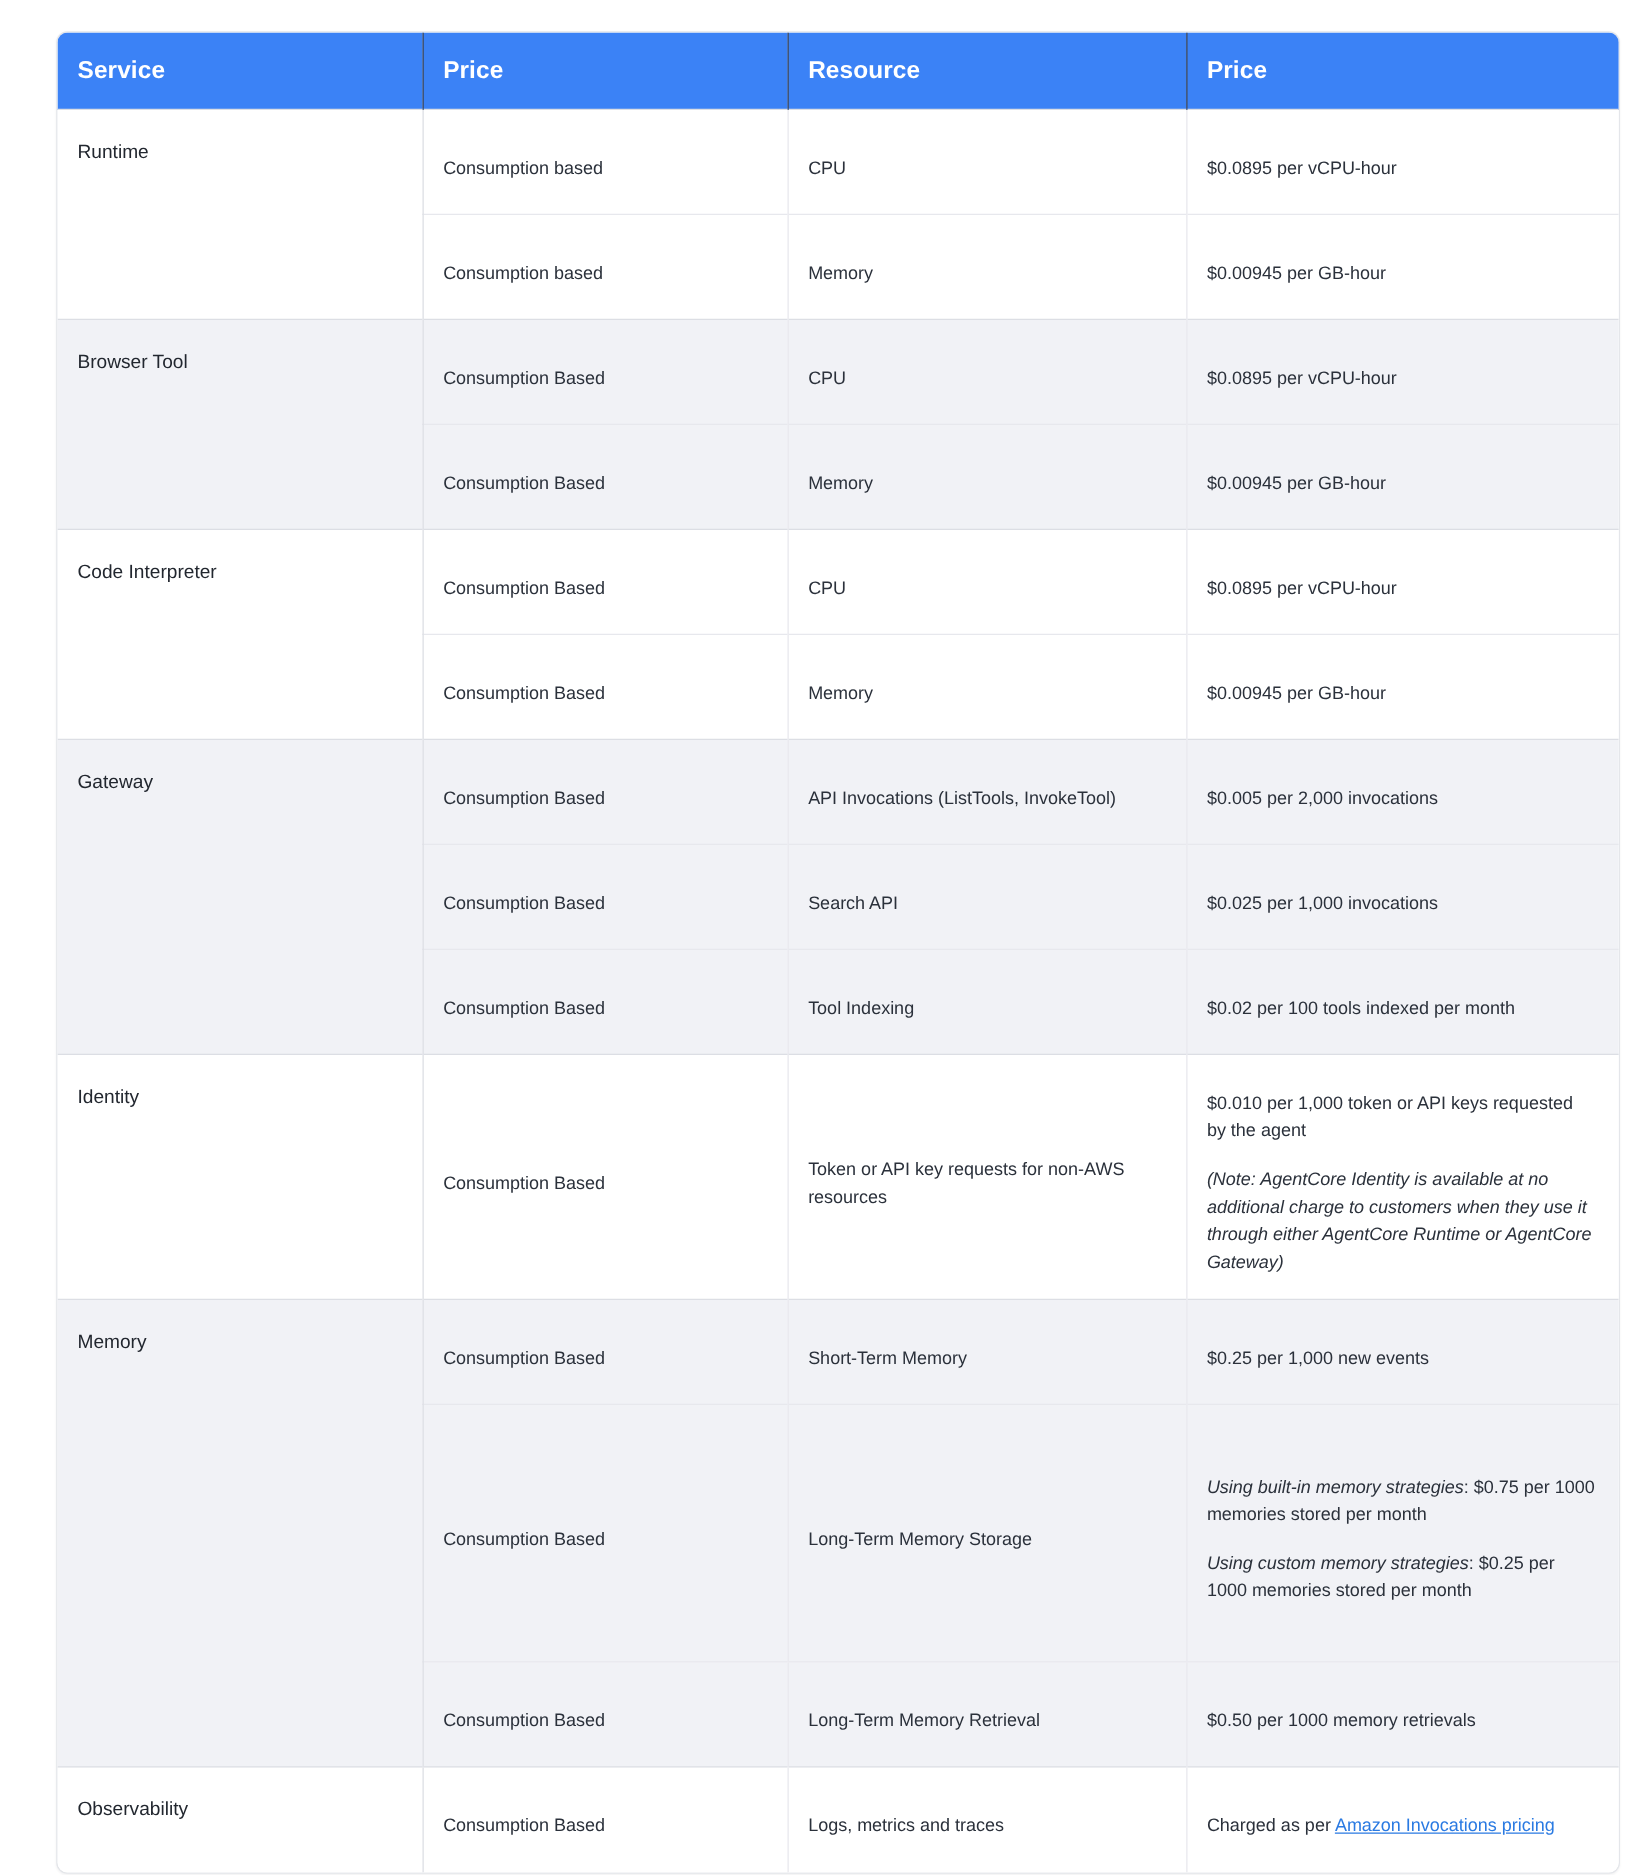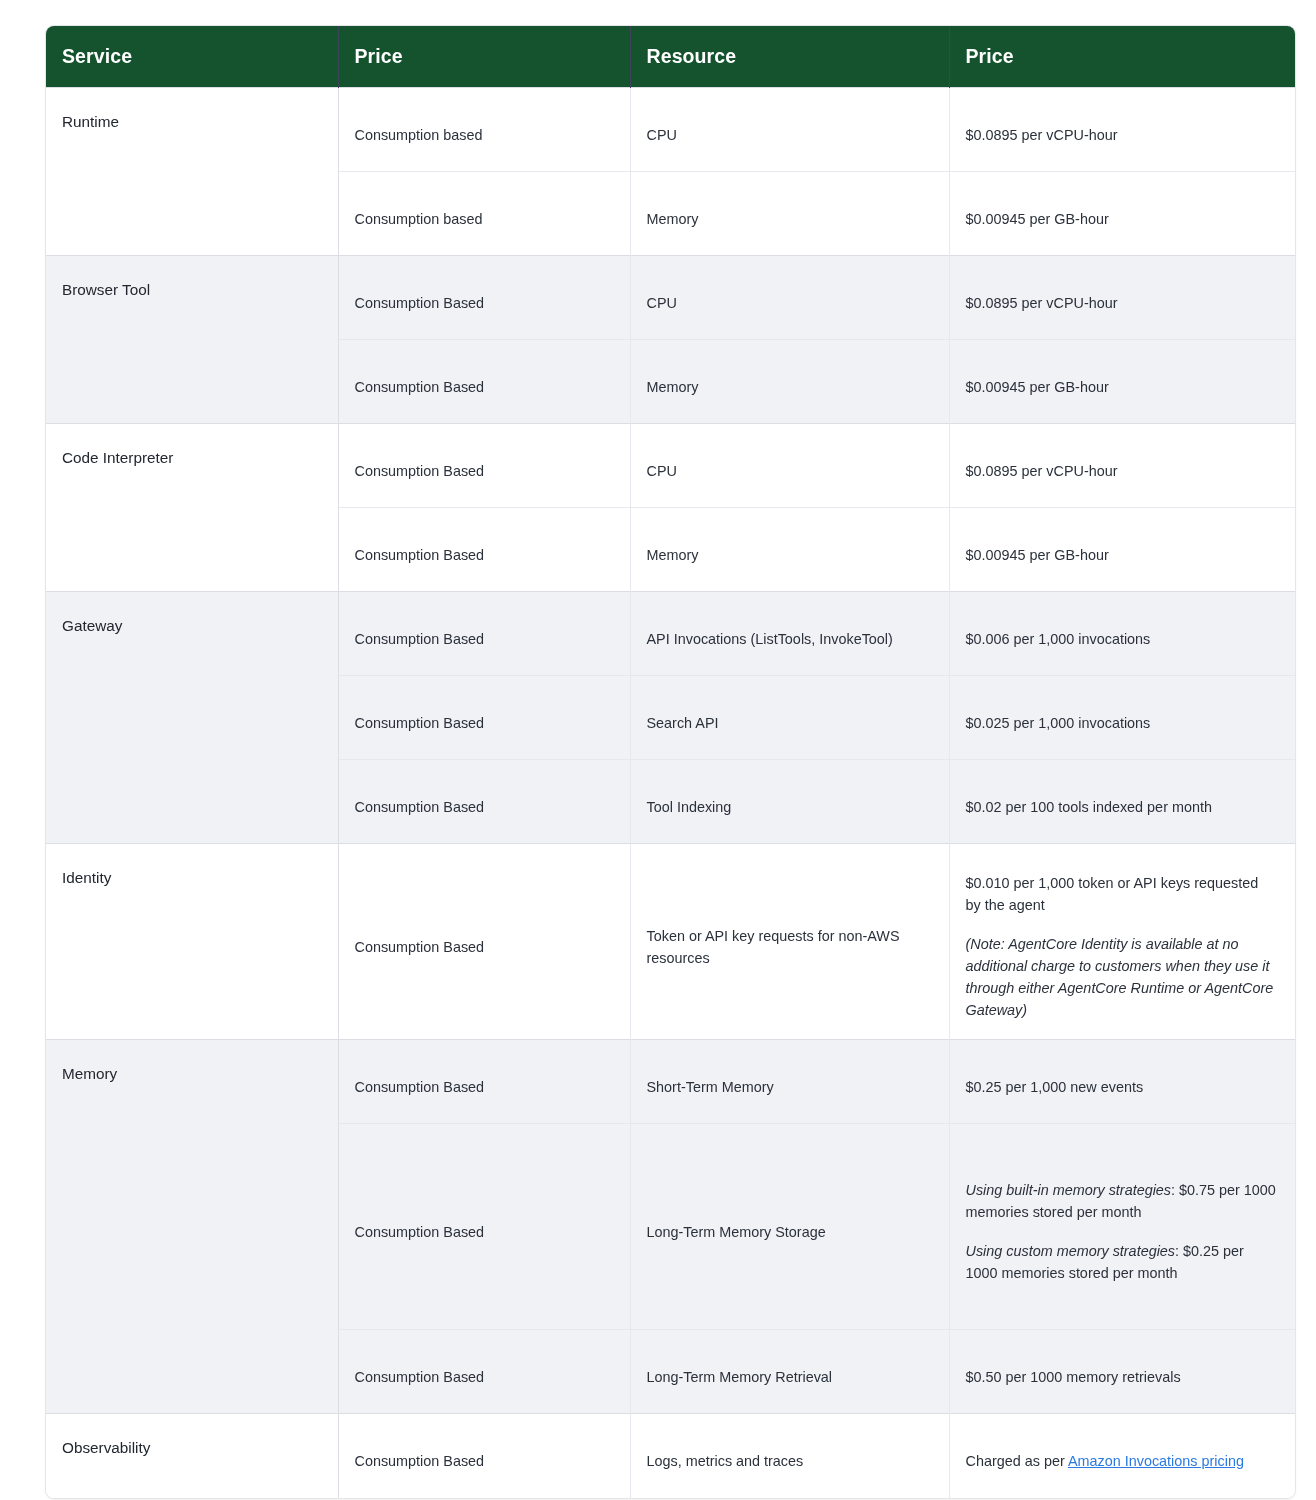--- a/index.html
+++ b/index.html
@@ -31,21 +31,21 @@
     border-collapse: collapse;
     width: 100%;
     table-layout: fixed;
   }
   table.pricing col.c-service { width: 292px; }
   table.pricing col.c-type    { width: 292px; }
   table.pricing col.c-res     { width: 319px; }
   table.pricing col.c-price   { width: 346px; }
 
   thead th {
-    background: #14532d;
+    background: #3b82f6;
     color: #ffffff;
     text-align: left;
     font-size: 19.5px;
     font-weight: 600;
     padding: 19px 0 19px 16px;
     border-right: 1px solid #3c4557;
     vertical-align: middle;
     letter-spacing: 0.1px;
   }
   thead th:last-child { border-right: none; }
@@ -148,21 +148,21 @@
             <td>Memory</td>
             <td>
               <div class="price-block">$0.00945 per GB-hour</div>
             </td>
           </tr>
           <tr class="band-shaded group-start" style="height: 84px; margin-top: 36px;">
             <td class="service-cell" rowspan="3">Gateway</td>
             <td>Consumption Based</td>
             <td>API Invocations (ListTools, InvokeTool)</td>
             <td>
-              <div class="price-block">$0.006 per 1,000 invocations</div>
+              <div class="price-block">$0.005 per 2,000 invocations</div>
             </td>
           </tr>
           <tr class="band-shaded" style="height: 84px;">
             <td>Consumption Based</td>
             <td>Search API</td>
             <td>
               <div class="price-block">$0.025 per 1,000 invocations</div>
             </td>
           </tr>
           <tr class="band-shaded" style="height: 84px;">

